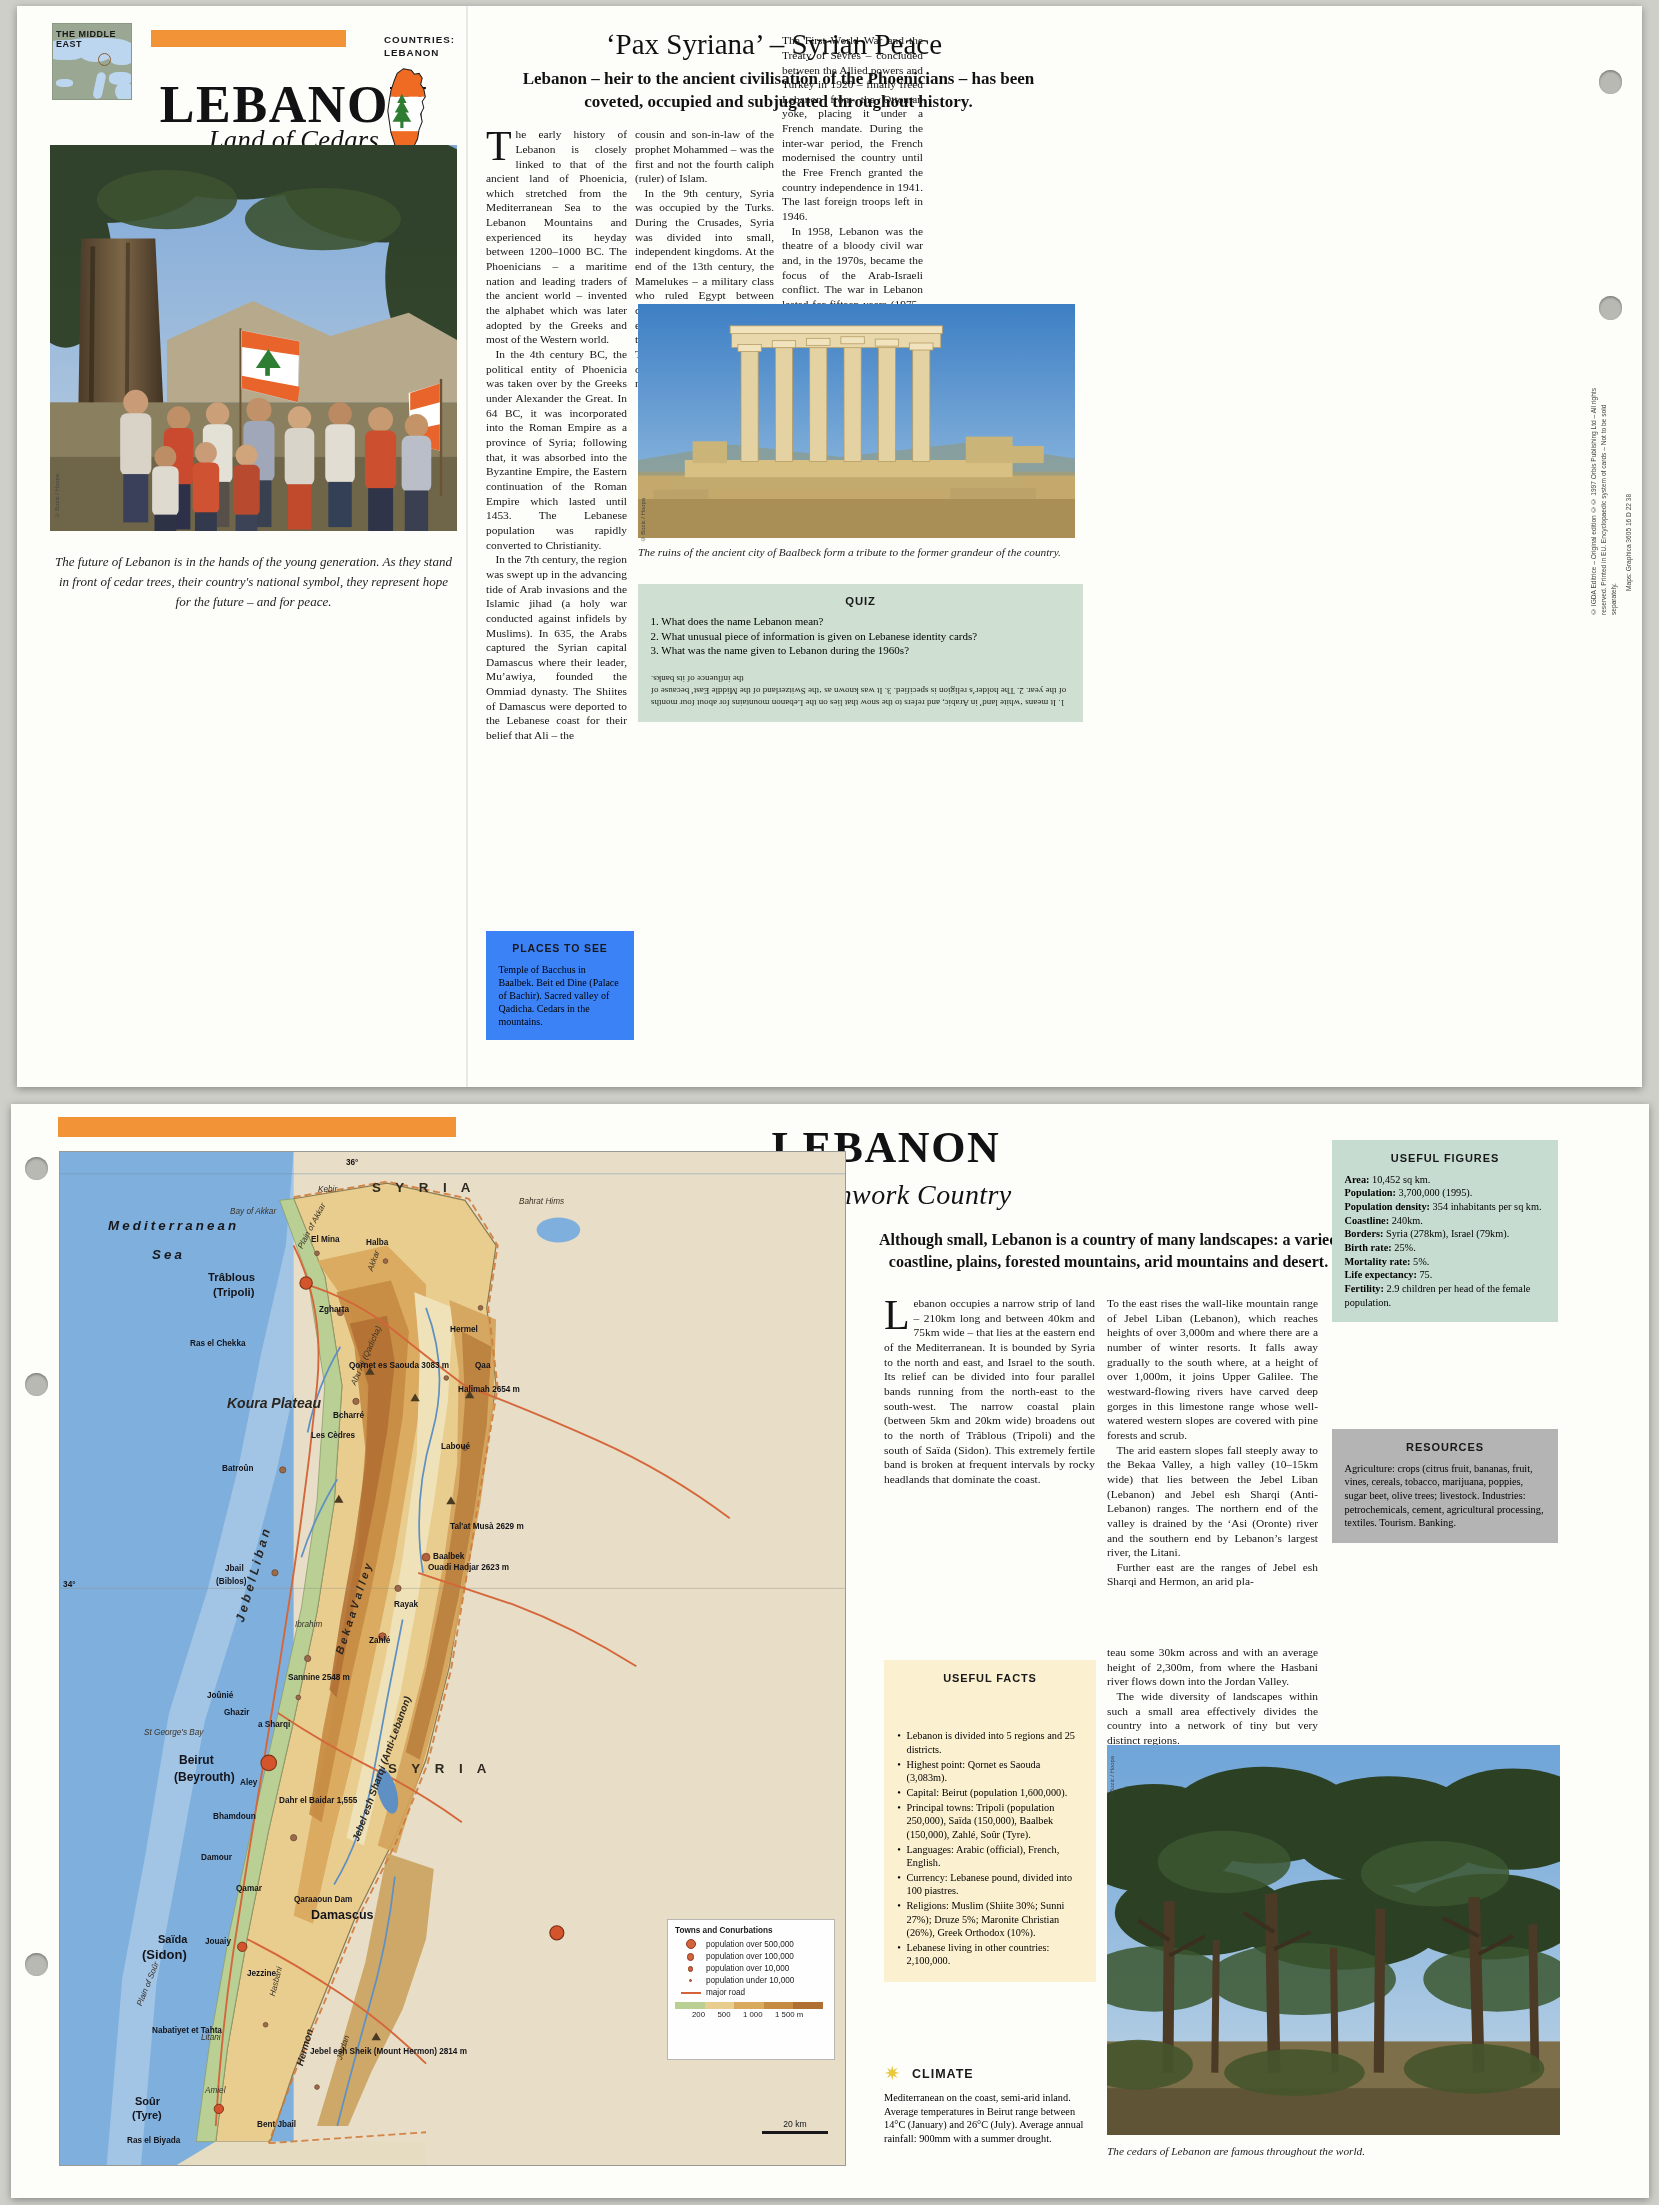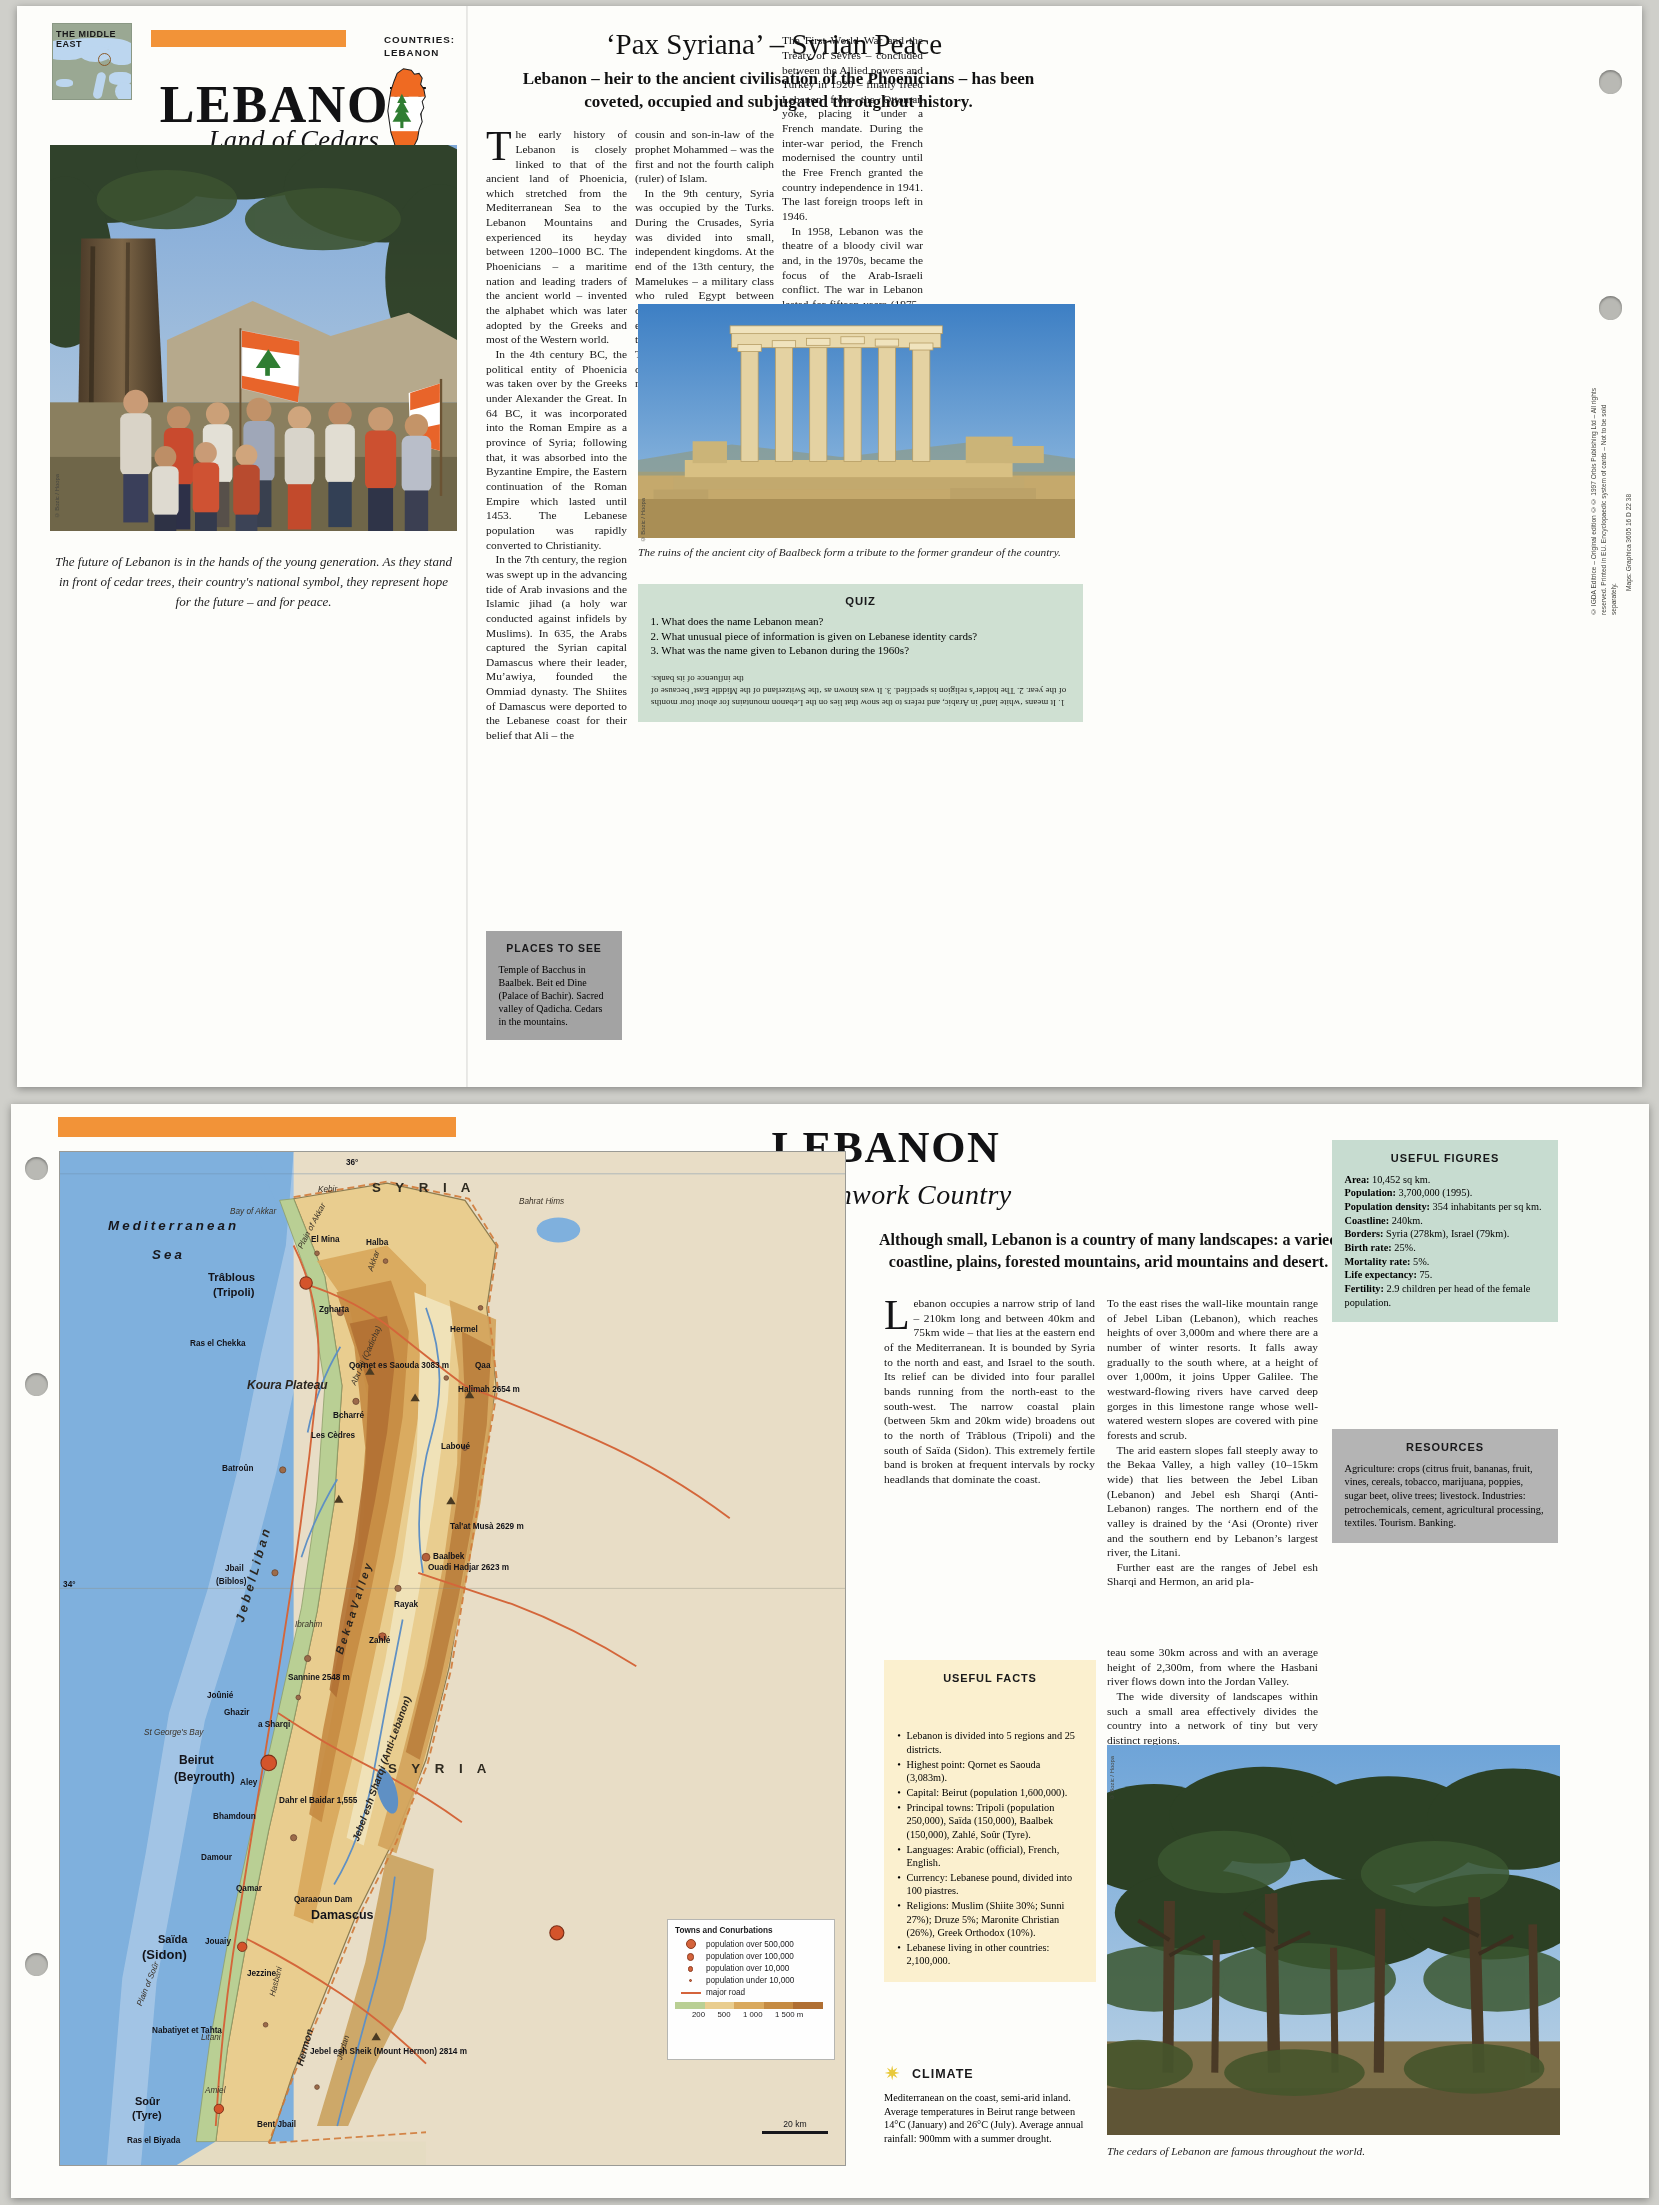--- a/index.html
+++ b/index.html
@@ -86,21 +86,21 @@
   #col-b { left: 618px; top: 121px; width: 139px; }
   #col-c { left: 765px; top: 27px; width: 141px; }
 
   .boxed {
     position: absolute; padding: 11px 12.5px 12.5px;
   }
   .box-head {
     font-family: "Liberation Sans", sans-serif; font-weight: bold; text-align: center;
     letter-spacing: 0.9px; color: #18181a; margin-bottom: 7px;
   }
-  #places-box { left: 469px; top: 925px; width: 136px; background: #a3a3a3; font-size: 10px; line-height: 1.3; }
+  #places-box { left: 469px; top: 925px; width: 148px; background: #3b82f6; font-size: 10px; line-height: 1.3; }
   #places-box .box-head { font-size: 10.5px; }
 
   #photo-ruins { left: 621px; top: 298px; width: 437px; height: 234px; }
   #cap-ruins { left: 621px; top: 539px; width: 441px; font-size: 11.3px; text-align: left; line-height: 1.35; }
 
   #quiz-box { left: 621px; top: 578px; width: 445px; background: #cfe0d2; font-size: 11px; }
   #quiz-box .box-head { font-size: 11.3px; }
   #quiz-box ol { list-style: none; }
   #quiz-box li { line-height: 1.32; }
   .quiz-answers { margin-top: 15.6px; transform: rotate(180deg); font-size: 9px;
@@ -684,21 +684,21 @@
     <div class="map-label m-city m-small" style="left:176px; top:732px;">Qamar</div>
     <div class="map-label m-city m-small" style="left:141px; top:701px;">Damour</div>
     <div class="map-label m-city m-small" style="left:164px; top:556px;">Ghazir</div>
     <div class="map-label m-city m-small" style="left:147px; top:539px;">Joûnié</div>
     <div class="map-label m-city m-small" style="left:197px; top:968px; line-height:1.1;">Bent Jbail</div>
 
     <div class="map-label m-feat m-small" style="left:170px; top:55px;">Bay of Akkar</div>
     <div class="map-label m-feat m-small" style="left:258px; top:33px;">Kebir</div>
     <div class="map-label m-feat m-small" style="left:459px; top:45px; line-height:1.1;">Bahrat Hims</div>
     <div class="map-label m-city m-small" style="left:130px; top:187px; line-height:1.1; text-align:center;">Ras el Chekka</div>
-    <div class="map-label m-rangelbl m-small" style="left:167px; top:227px; line-height:1.15; font-size:12px;margin-left:20px;">Koura Plateau</div>
+    <div class="map-label m-rangelbl m-small" style="left:167px; top:243px; line-height:1.15; font-size:14px;">Koura Plateau</div>
     <div class="map-label m-city m-small" style="left:251px; top:279px;">Les Cèdres</div>
     <div class="map-label m-feat m-small" style="left:236px; top:94px; transform:rotate(-62deg); transform-origin:left top;">Plain of Akkar</div>
     <div class="map-label m-feat m-small" style="left:306px; top:117px; transform:rotate(-70deg); transform-origin:left top;">Akkar</div>
     <div class="map-label m-feat m-small" style="left:289px; top:231px; transform:rotate(-66deg); transform-origin:left top;">Abu Ali (Qadicha)</div>
     <div class="map-label m-feat m-small" style="left:187px; top:468px;margin-left:48px;">Ibrahim</div>
     <div class="map-label m-city m-small" style="left:228px; top:521px; line-height:1.1;">Sannine 2548 m</div>
     <div class="map-label m-feat m-small" style="left:84px; top:576px;">St George's Bay</div>
     <div class="map-label m-city m-small" style="left:219px; top:645px; line-height:1.05;">Dahr el Baidar 1,555</div>
     <div class="map-label m-city m-small" style="left:234px; top:743px; line-height:1.1;">Qaraaoun Dam</div>
     <div class="map-label m-feat m-small" style="left:75px; top:852px; transform:rotate(-68deg); transform-origin:left top;">Plain of Soûr</div>

